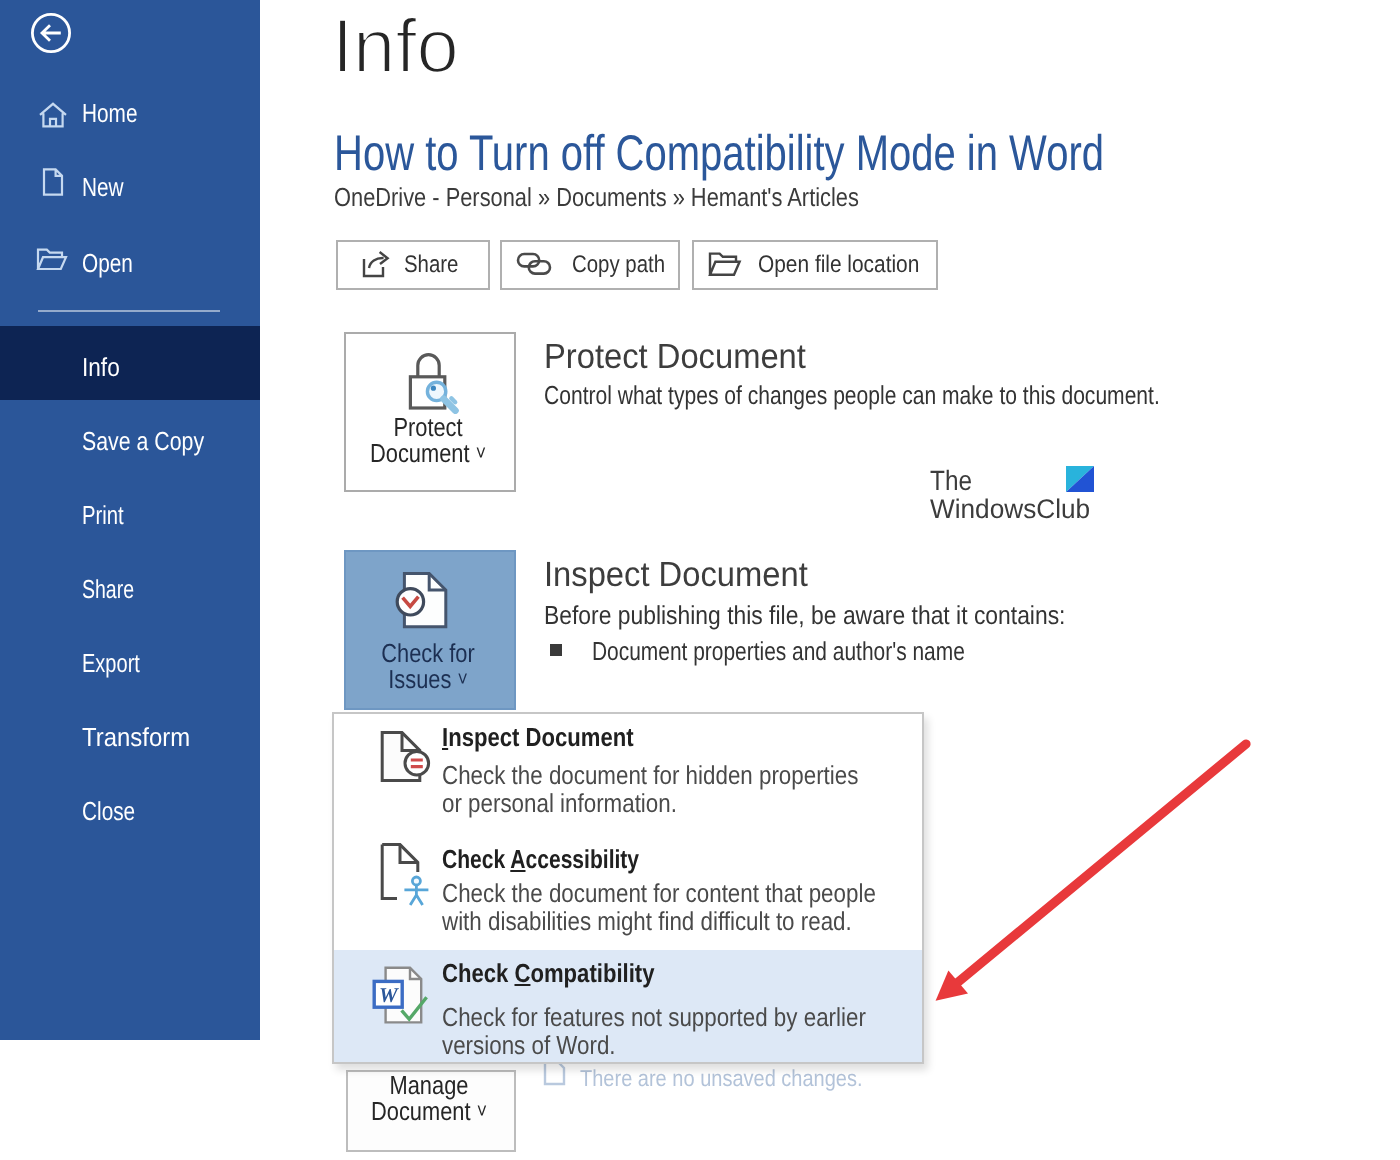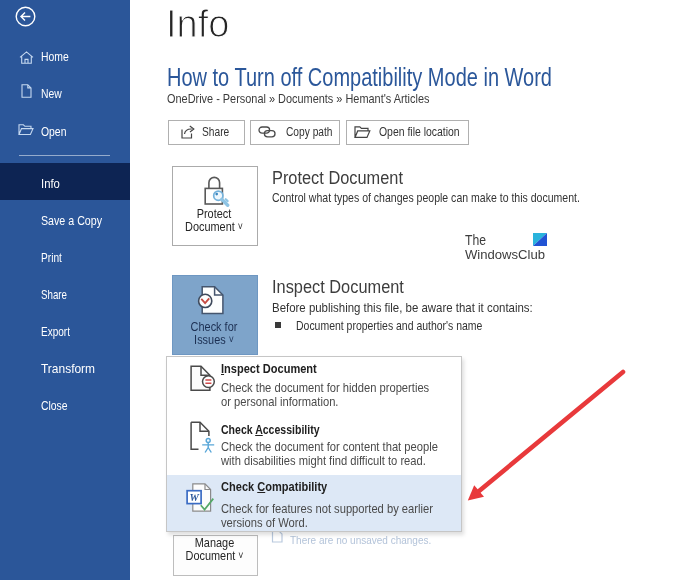--- a/index.html
+++ b/index.html
@@ -1,19 +1,19 @@
 <!DOCTYPE html>
 <html><head>
 <meta charset="utf-8">
 <style>
   html,body{margin:0;padding:0;}
   body{width:700px;height:580px;overflow:hidden;font-family:"Liberation Sans",sans-serif;background:#fff;}
   .abs{position:absolute;}
   #page{position:relative;width:700px;height:580px;background:#fff;overflow:hidden;}
-  #side{position:absolute;left:0;top:0;width:130px;height:580px;background:#2b5699;text-align:right;}
+  #side{position:absolute;left:0;top:0;width:130px;height:520px;background:#2b5699;text-align:right;}
   .sitem{position:absolute;left:41px;color:#fff;font-size:13px;white-space:nowrap;transform:scaleX(.8);transform-origin:left top;}
   .sico{position:absolute;left:19px;}
   #inforow{position:absolute;left:0;top:163px;width:130px;height:37px;background:#0d2453;}
   .btn{position:absolute;border:1px solid #b0b0b0;background:#fff;}
   .btxt{position:absolute;font-size:12px;color:#333;white-space:nowrap;transform:scaleX(.85);transform-origin:left top;}
   .bigbtn{position:absolute;left:172px;width:84px;height:78px;border:1px solid #ababab;background:#fff;}
   .biglbl{position:absolute;left:0;width:84px;text-align:center;font-size:13px;color:#262626;transform:scaleX(.84);transform-origin:center top;}
   .h1{position:absolute;font-size:17.5px;color:#3d3d3d;white-space:nowrap;transform:scaleX(.935);transform-origin:left top;}
   .body12{position:absolute;font-size:13px;color:#333;white-space:nowrap;transform-origin:left top;}
   .dtitle{position:absolute;font-weight:bold;font-size:13px;color:#202020;white-space:nowrap;transform:scaleX(.85);transform-origin:left top;}

